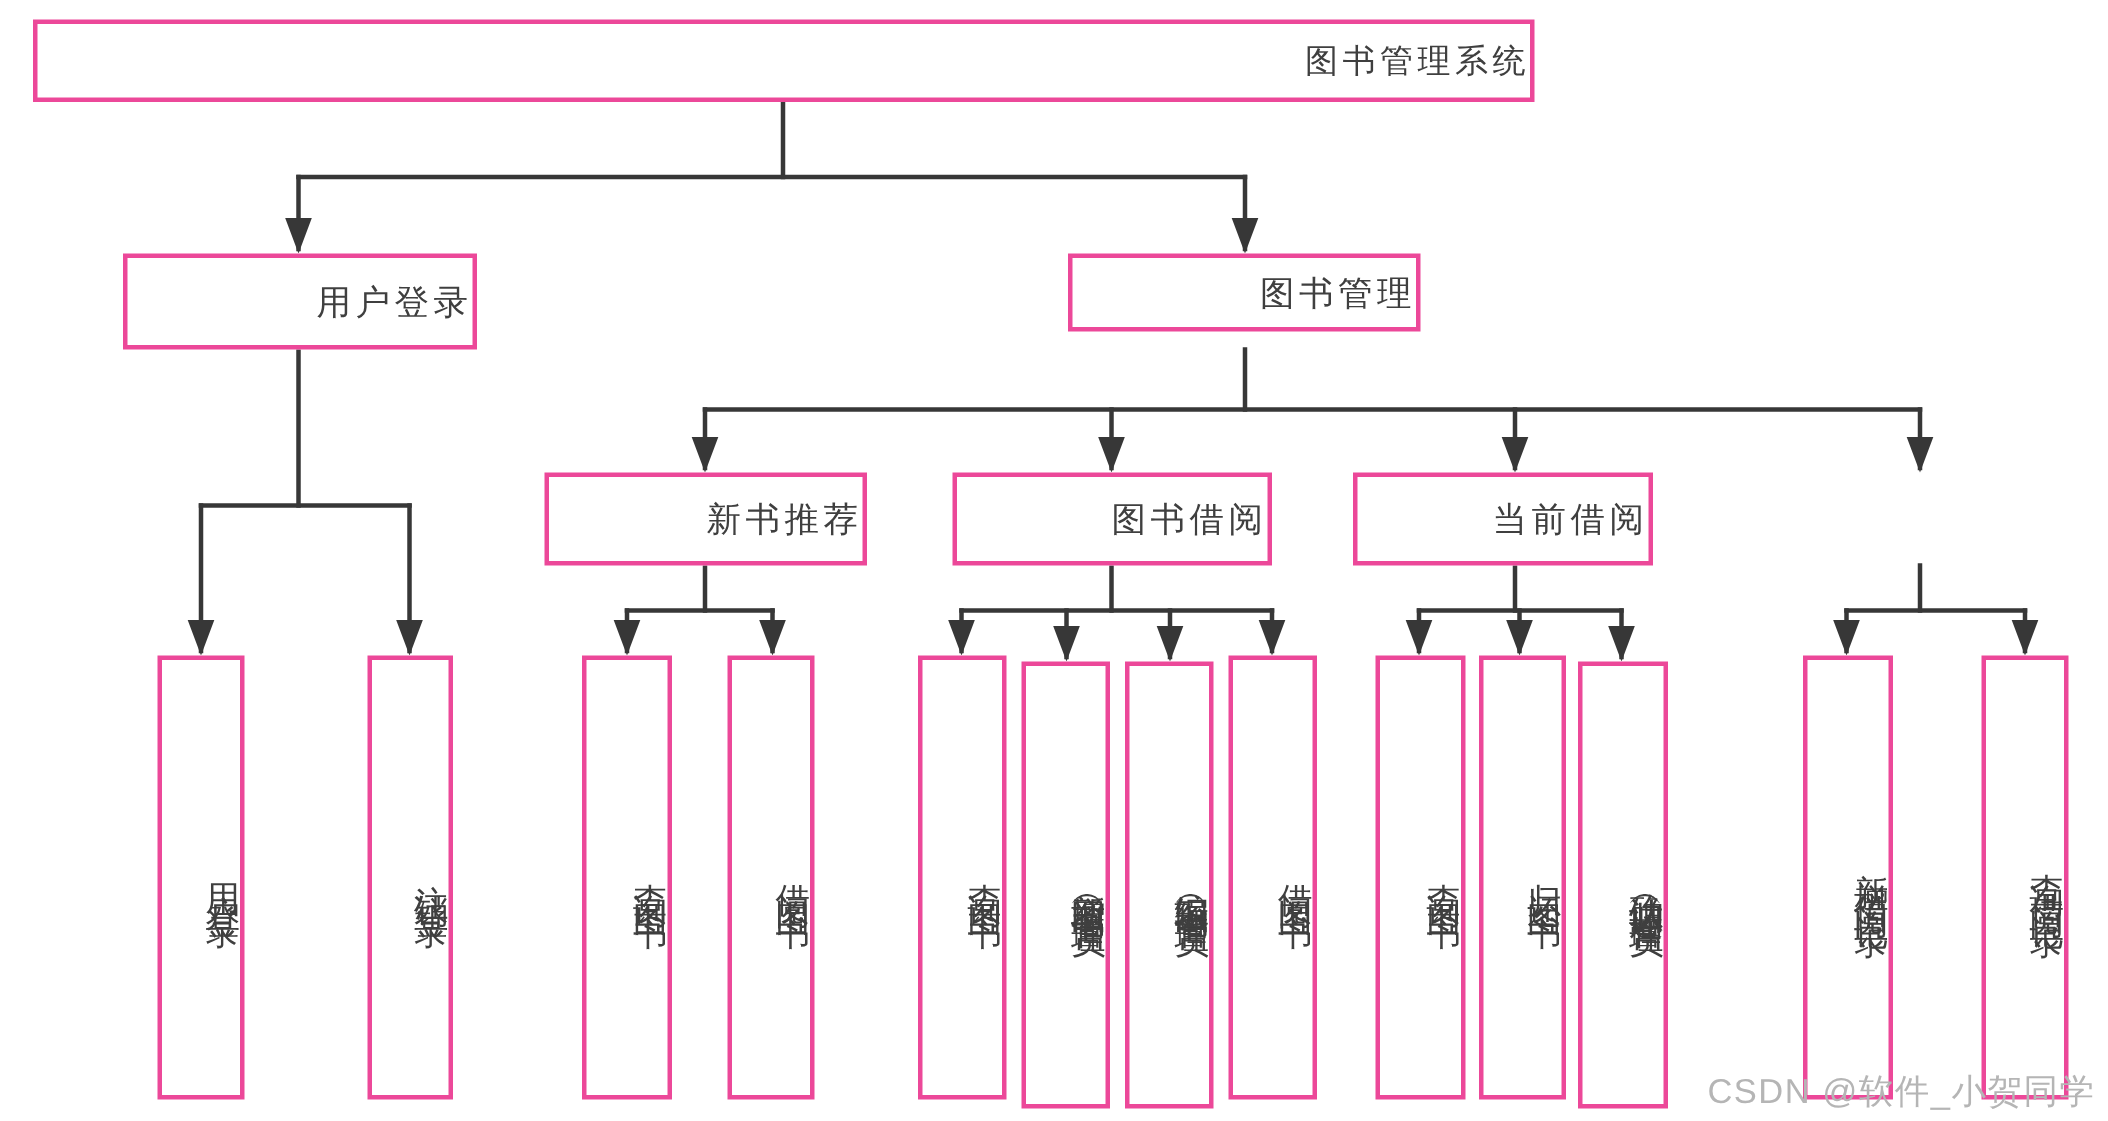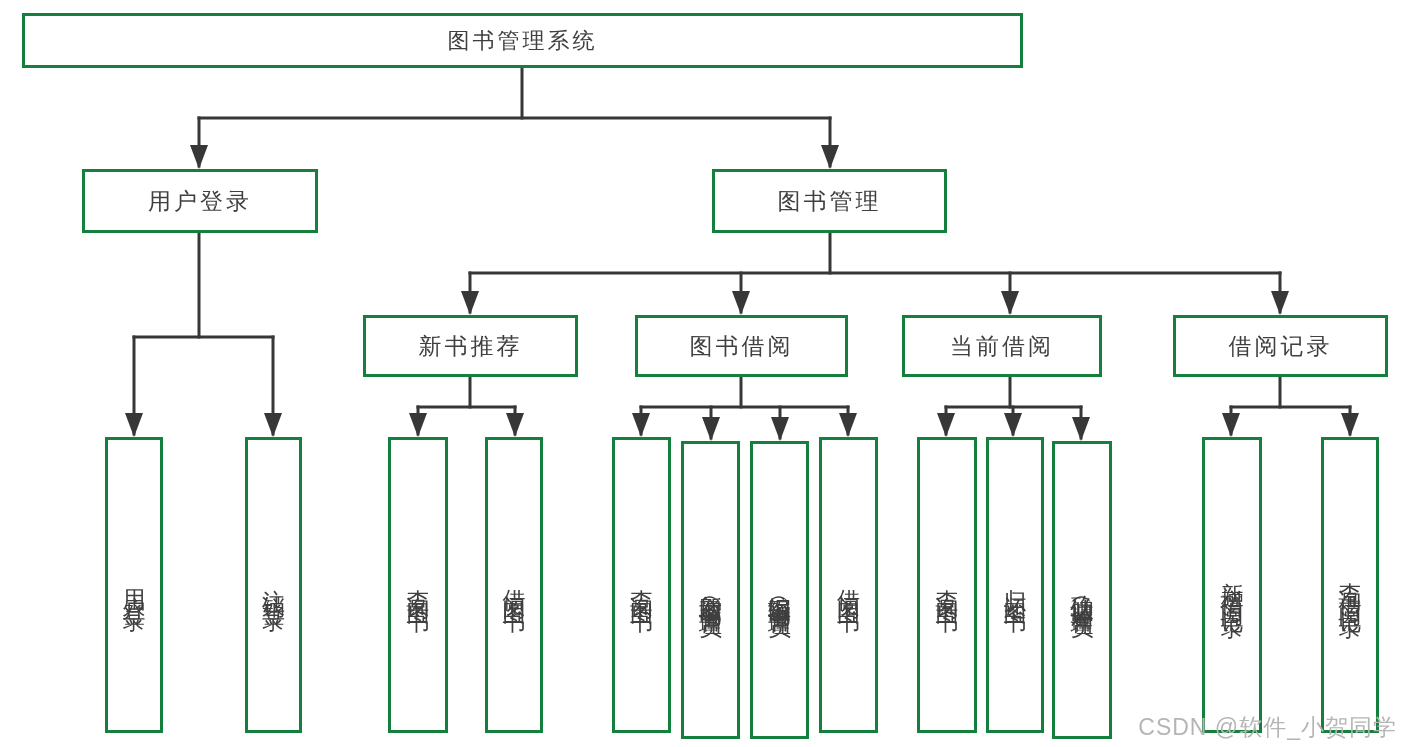--- a/index.html
+++ b/index.html
@@ -28,25 +28,25 @@
     stroke-width: 3;
     fill: none;
     stroke-linecap: square;
   }
   svg.connectors polygon, svg.connectors marker polygon {
     fill: #373737;
   }
   .box {
     position: absolute;
     box-sizing: border-box;
-    border: 3px solid #15803d;
+    border: 3px solid #ec4899;
     background: #ffffff;
     display: flex;
     align-items: center;
-    justify-content: center;
+    justify-content: flex-end;
     z-index: 1;
   }
   .hlabel {
     font-size: 23px;
     letter-spacing: 3px;
     color: #3f3f3f;
     white-space: nowrap;
   }
   .root .hlabel { font-size: 22px; }
   .leaf span {
@@ -122,35 +122,32 @@
     <path d="M1350 407 V434" marker-end="url(#arrow)"></path>
   </svg>
 
   <div class="box root" style="left:22px; top:13px; width:1001px; height:55px;">
     <span class="hlabel">图书管理系统</span>
   </div>
 
   <div class="box" style="left:82px; top:169px; width:236px; height:64px;">
     <span class="hlabel">用户登录</span>
   </div>
-  <div class="box" style="left:712px; top:169px; width:235px; height:64px;">
+  <div class="box" style="left:712px; top:169px; width:235px; height:52px;">
     <span class="hlabel">图书管理</span>
   </div>
 
   <div class="box" style="left:635px; top:315px; width:213px; height:62px;">
     <span class="hlabel">图书借阅</span>
   </div>
   <div class="box" style="left:363px; top:315px; width:215px; height:62px;">
     <span class="hlabel">新书推荐</span>
   </div>
   <div class="box" style="left:902px; top:315px; width:200px; height:62px;">
     <span class="hlabel">当前借阅</span>
-  </div>
-  <div class="box" style="left:1173px; top:315px; width:215px; height:62px;">
-    <span class="hlabel">借阅记录</span>
   </div>
 
   <div class="box leaf" style="left:105px; top:437px; width:58px; height:296px;">
     <span>用户登录</span>
   </div>
   <div class="box leaf" style="left:245px; top:437px; width:57px; height:296px;">
     <span>注销登录</span>
   </div>
 
   <div class="box leaf" style="left:388px; top:437px; width:60px; height:296px;">

